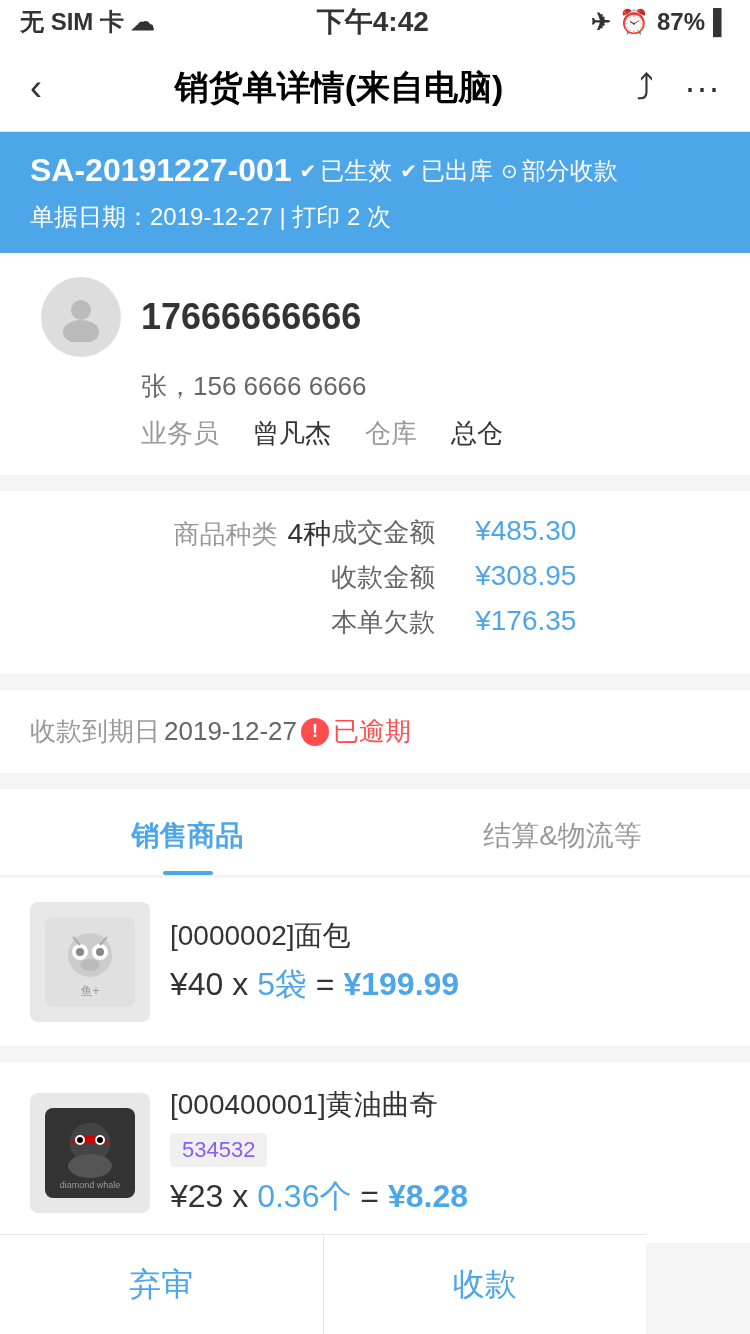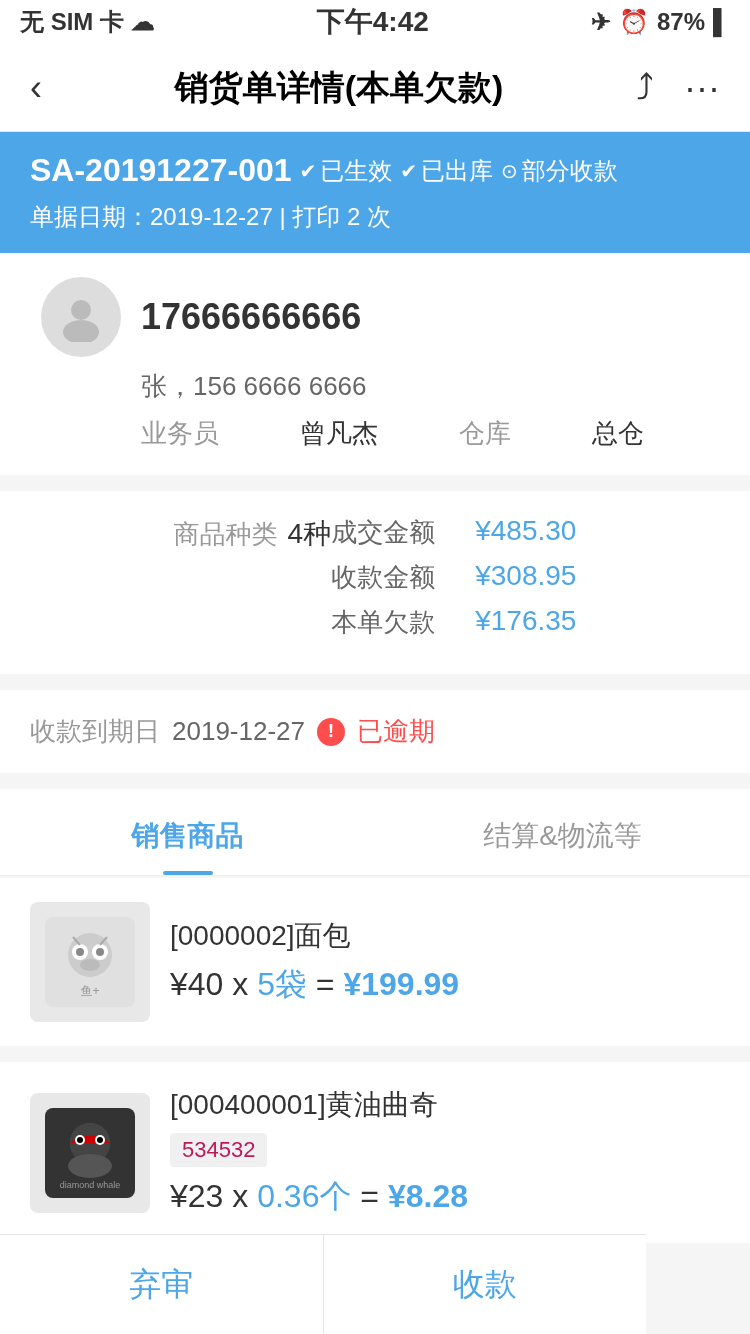--- a/index.html
+++ b/index.html
@@ -111,21 +111,21 @@
     .customer-sub {
       font-size: 26px;
       color: #666;
       margin-left: 100px;
       margin-bottom: 12px;
     }
     .customer-info-row {
       display: flex;
       align-items: center;
       margin-left: 100px;
-      gap: 81px;
+      gap: 34px;
     }
     .info-label { color: #999; font-size: 26px; }
     .info-value { color: #333; font-size: 26px; }
 
     
     .summary-section {
       background: #fff;
       padding: 24px 30px;
       margin-bottom: 16px;
     }
@@ -142,21 +142,21 @@
     .summary-item-label { font-size: 26px; color: #666; }
     .summary-item-value { font-size: 28px; color: #4da6e8; }
 
     
     .due-section {
       background: #fff;
       padding: 24px 30px;
       margin-bottom: 16px;
       display: flex;
       align-items: center;
-      gap: 12px;
+      gap: 4px;
       font-size: 26px;
       color: #666;
     }
     .overdue-badge {
       background: #ff4d4d;
       color: #fff;
       border-radius: 50%;
       width: 28px;
       height: 28px;
       display: flex;
@@ -224,21 +224,21 @@
       overflow: hidden;
     }
     .product-info { flex: 1; }
     .product-name { font-size: 28px; color: #333; margin-bottom: 8px; }
     .product-sku {
       display: inline-block;
       background: #f0f0f0;
       border-radius: 4px;
       padding: 4px 12px;
       font-size: 22px;
-      color: #be185d;
+      color: #8b5cf6;
       margin-bottom: 8px;
     }
     .product-price { font-size: 32px; color: #333; }
     .product-price .qty { color: #4da6e8; }
     .product-price .total { color: #4da6e8; font-weight: 600; }
 
     
     .bottom-bar {
       position: fixed;
       bottom: 0;
@@ -273,21 +273,21 @@
   <div class="status-right">
     <span>✈</span>
     <span>⏰</span>
     <span>87%</span>
     <span>▌</span>
   </div>
 </div>
 
 <div class="nav-bar">
   <span class="nav-icon">‹</span>
-  <span class="nav-title">销货单详情(本单欠款)</span>
+  <span class="nav-title">销货单详情(来自电脑)</span>
   <div class="nav-right">
     <span class="nav-icon">⤴</span>
     <span class="nav-icon">···</span>
   </div>
 </div>
 
 <div class="order-header">
   <div class="order-header-top">
     <span class="order-id">SA-20191227-001</span>
     <span class="badge">

